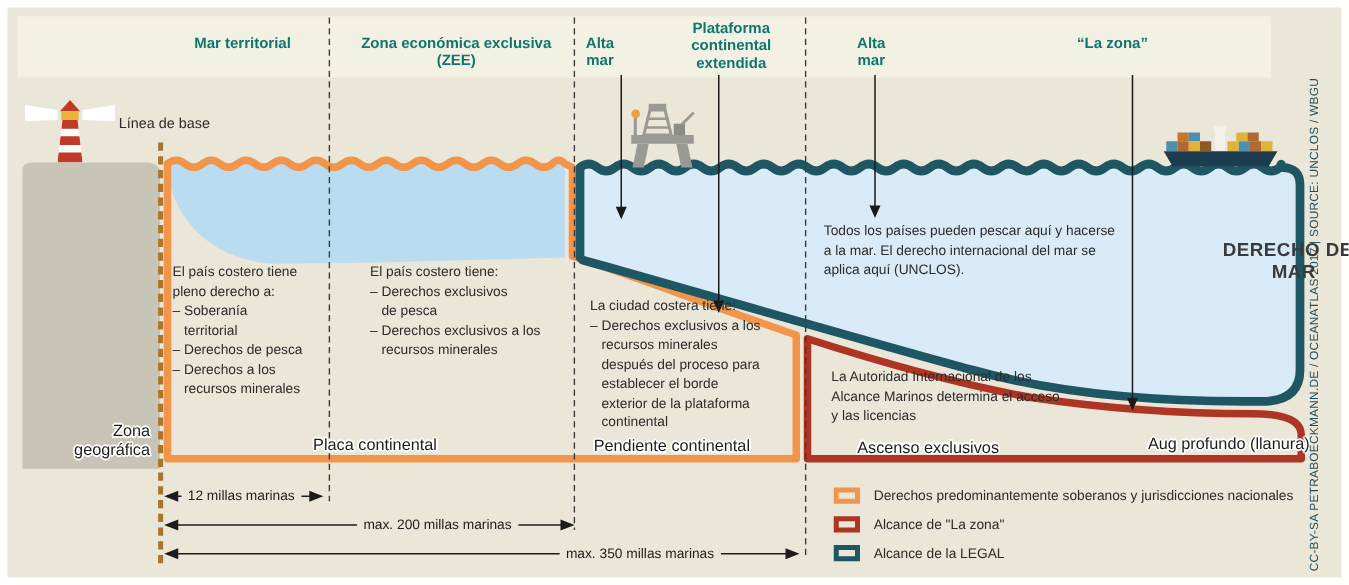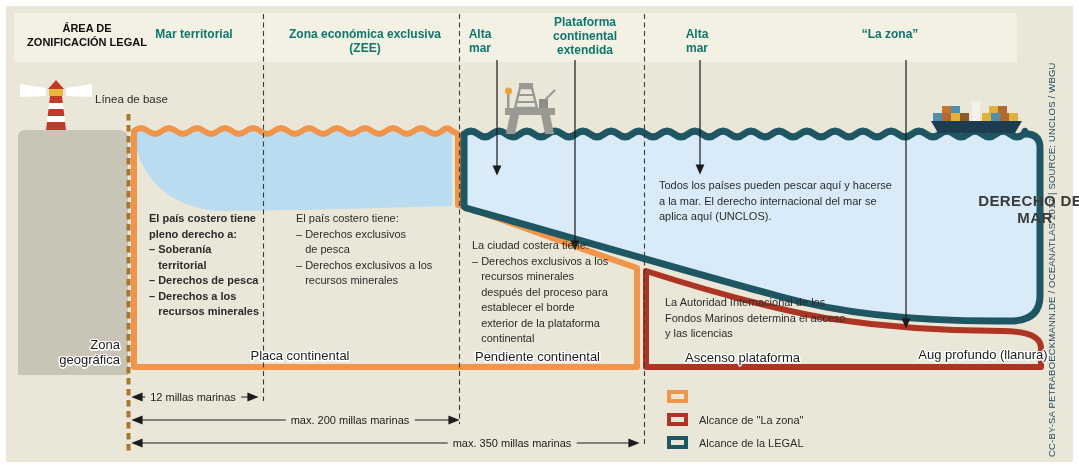--- a/index.html
+++ b/index.html
@@ -133,22 +133,20 @@
       <rect x="51" y="13" width="9" height="8" fill="#e0b23c"></rect>
       <rect x="60" y="13" width="9" height="8" fill="#4f8fae"></rect>
       <rect x="69" y="13" width="9" height="8" fill="#b06a31"></rect>
       <rect x="78" y="13" width="9" height="8" fill="#e0b23c"></rect>
       <rect x="40" y="1" width="10" height="3" fill="#f4f1ea"></rect>
       <rect x="41" y="4" width="8" height="17" fill="#f4f1ea"></rect>
       <polygon points="0,21 91,21 84,33 7,33" fill="#1d3c50"></polygon>
     </g>
   </svg>
 
-  <div class="abs txt lines" style="left:14px;top:21px;width:146px;text-align:center;font-weight:bold;font-size:11px;line-height:14px;color:#0f0f0f;">ÁREA DE
-ZONIFICACIÓN LEGAL</div>
 
   <div class="abs hlabel" style="left:128px;top:27px;width:132px;">Mar territorial</div>
 
   <div class="abs hlabel lines" style="left:270px;top:27px;width:190px;">Zona económica exclusiva
 (ZEE)</div>
 
   <div class="abs hlabel lines" style="left:458px;top:27px;width:44px;">Alta
 mar</div>
 
   <div class="abs hlabel lines" style="left:535px;top:15px;width:100px;">Plataforma
@@ -158,21 +156,21 @@
   <div class="abs hlabel lines" style="left:675px;top:27px;width:44px;">Alta
 mar</div>
 
   <div class="abs hlabel" style="left:838px;top:27px;width:104px;">“La zona”</div>
 
   <div class="abs txt" style="left:95px;top:93px;font-size:11.5px;">Línea de base</div>
 
   <div class="abs floorLabel halo lines" style="left:28px;top:337px;width:92px;line-height:15px;text-align:right;">Zona
 geográfica</div>
 
-  <div class="abs note lines" style="left:149px;top:211px;width:118px;font-weight:bold;">El país costero tiene
+  <div class="abs note lines" style="left:138px;top:211px;width:118px;">El país costero tiene
 pleno derecho a:
 – Soberanía
 &nbsp;&nbsp;&nbsp;territorial
 – Derechos de pesca
 – Derechos a los
 &nbsp;&nbsp;&nbsp;recursos minerales</div>
 
   <div class="abs note lines" style="left:296px;top:211px;width:155px;">El país costero tiene:
 – Derechos exclusivos
 &nbsp;&nbsp;&nbsp;de pesca
@@ -185,40 +183,41 @@
 &nbsp;&nbsp;&nbsp;después del proceso para
 &nbsp;&nbsp;&nbsp;establecer el borde
 &nbsp;&nbsp;&nbsp;exterior de la plataforma
 &nbsp;&nbsp;&nbsp;continental</div>
 
   <div class="abs note lines" style="left:659px;top:178px;width:290px;">Todos los países pueden pescar aquí y hacerse
 a la mar. El derecho internacional del mar se
 aplica aquí (UNCLOS).</div>
 
   <div class="abs note lines" style="left:665px;top:295px;width:210px;">La Autoridad Internacional de los
-Fondos Marinos determina el acceso
+Alcance Marinos determina el acceso
 y las licencias</div>
 
   <div class="abs floorLabel halo" style="left:230px;top:348px;width:140px;">Placa continental</div>
 
   <div class="abs floorLabel halo" style="left:455px;top:349px;width:165px;">Pendiente continental</div>
 
-  <div class="abs floorLabel halo" style="left:660px;top:350px;width:165px;">Ascenso plataforma</div>
+  <div class="abs floorLabel halo" style="left:660px;top:350px;width:165px;">Ascenso exclusivos</div>
 
   <div class="abs floorLabel halo" style="left:893px;top:347px;width:180px;">Aug profundo (llanura)</div>
 
   <div class="abs" id="bigTitle" style="left:962px;top:192px;">DERECHO DEL MAR</div>
 
   <div class="abs dist" style="left:193px;top:390px;">12 millas marinas</div>
   <div class="abs dist" style="left:330px;top:413px;margin-left:20px;">max. 200 millas marinas</div>
   <div class="abs dist" style="left:512px;top:436px;">max. 350 millas marinas</div>
 
   <div class="abs" id="legend">
     <div class="legRow">
       <span class="sw sw0"></span>
+      <span class="legTxt">Derechos predominantemente soberanos y jurisdicciones nacionales</span>
     </div>
     <div class="legRow">
       <span class="sw sw1"></span>
       <span class="legTxt">Alcance de "La zona"</span>
     </div>
     <div class="legRow">
       <span class="sw sw2"></span>
       <span class="legTxt">Alcance de la LEGAL</span>
     </div>
   </div>

